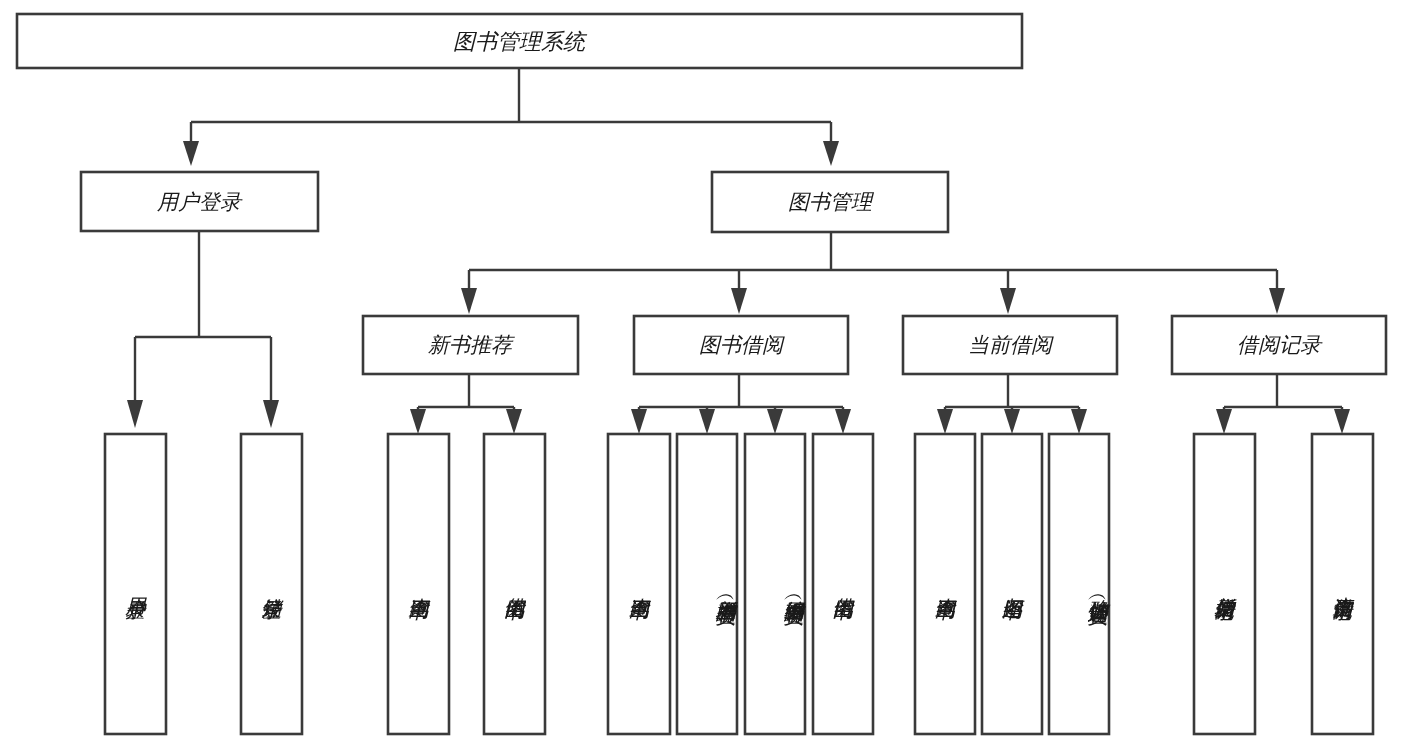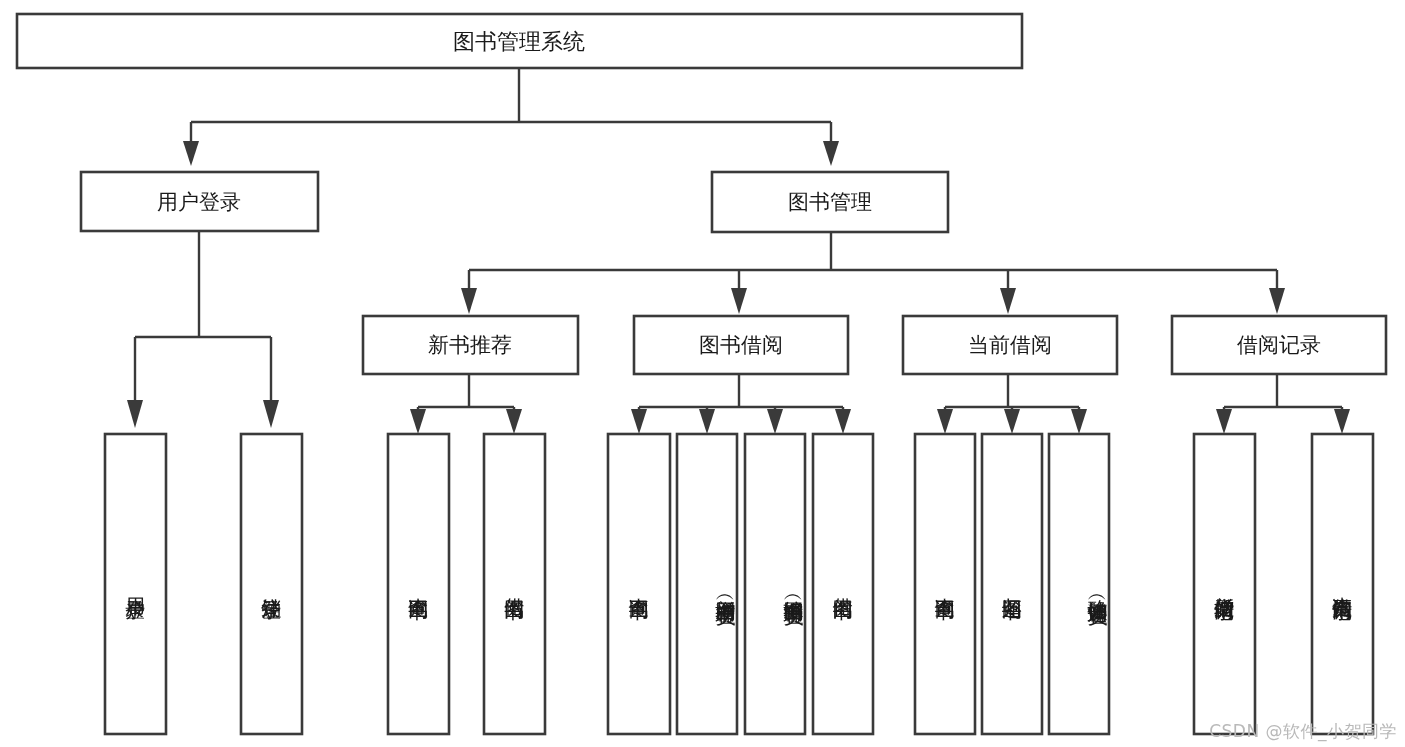--- a/index.html
+++ b/index.html
@@ -10,20 +10,21 @@
   }
   body {
     font-family: "DejaVu Sans", "Liberation Sans", sans-serif;
   }
   #diagram-root {
     position: relative;
     width: 1405px;
     height: 747px;
     background: #ffffff;
     overflow: hidden;
+    font-style: italic;
   }
   svg.diagram-canvas {
     position: absolute;
     left: 0;
     top: 0;
     width: 1405px;
     height: 747px;
     display: block;
   }
   .node-box {
@@ -226,15 +227,14 @@
   <div class="leaf-label-wrap" style="left:745px; top:442px; width:60px; height:292px;">编辑图书（管理员）</div>
   <div class="leaf-label-wrap center-vert" style="left:813px; top:434px; width:60px; height:300px;">借阅图书</div>
 
   <div class="leaf-label-wrap center-vert" style="left:915px; top:434px; width:60px; height:300px;">查询图书</div>
   <div class="leaf-label-wrap center-vert" style="left:982px; top:434px; width:60px; height:300px;">归还图书</div>
   <div class="leaf-label-wrap" style="left:1049px; top:442px; width:60px; height:292px;">确认归还（管理员）</div>
 
   <div class="leaf-label-wrap center-vert" style="left:1194px; top:434px; width:61px; height:300px;">新增借阅记录</div>
   <div class="leaf-label-wrap center-vert" style="left:1312px; top:434px; width:61px; height:300px;">查询借阅记录</div>
 
-  <div class="watermark">CSDN @软件_小贺同学</div>
 
 </div>
 
 </body></html>

